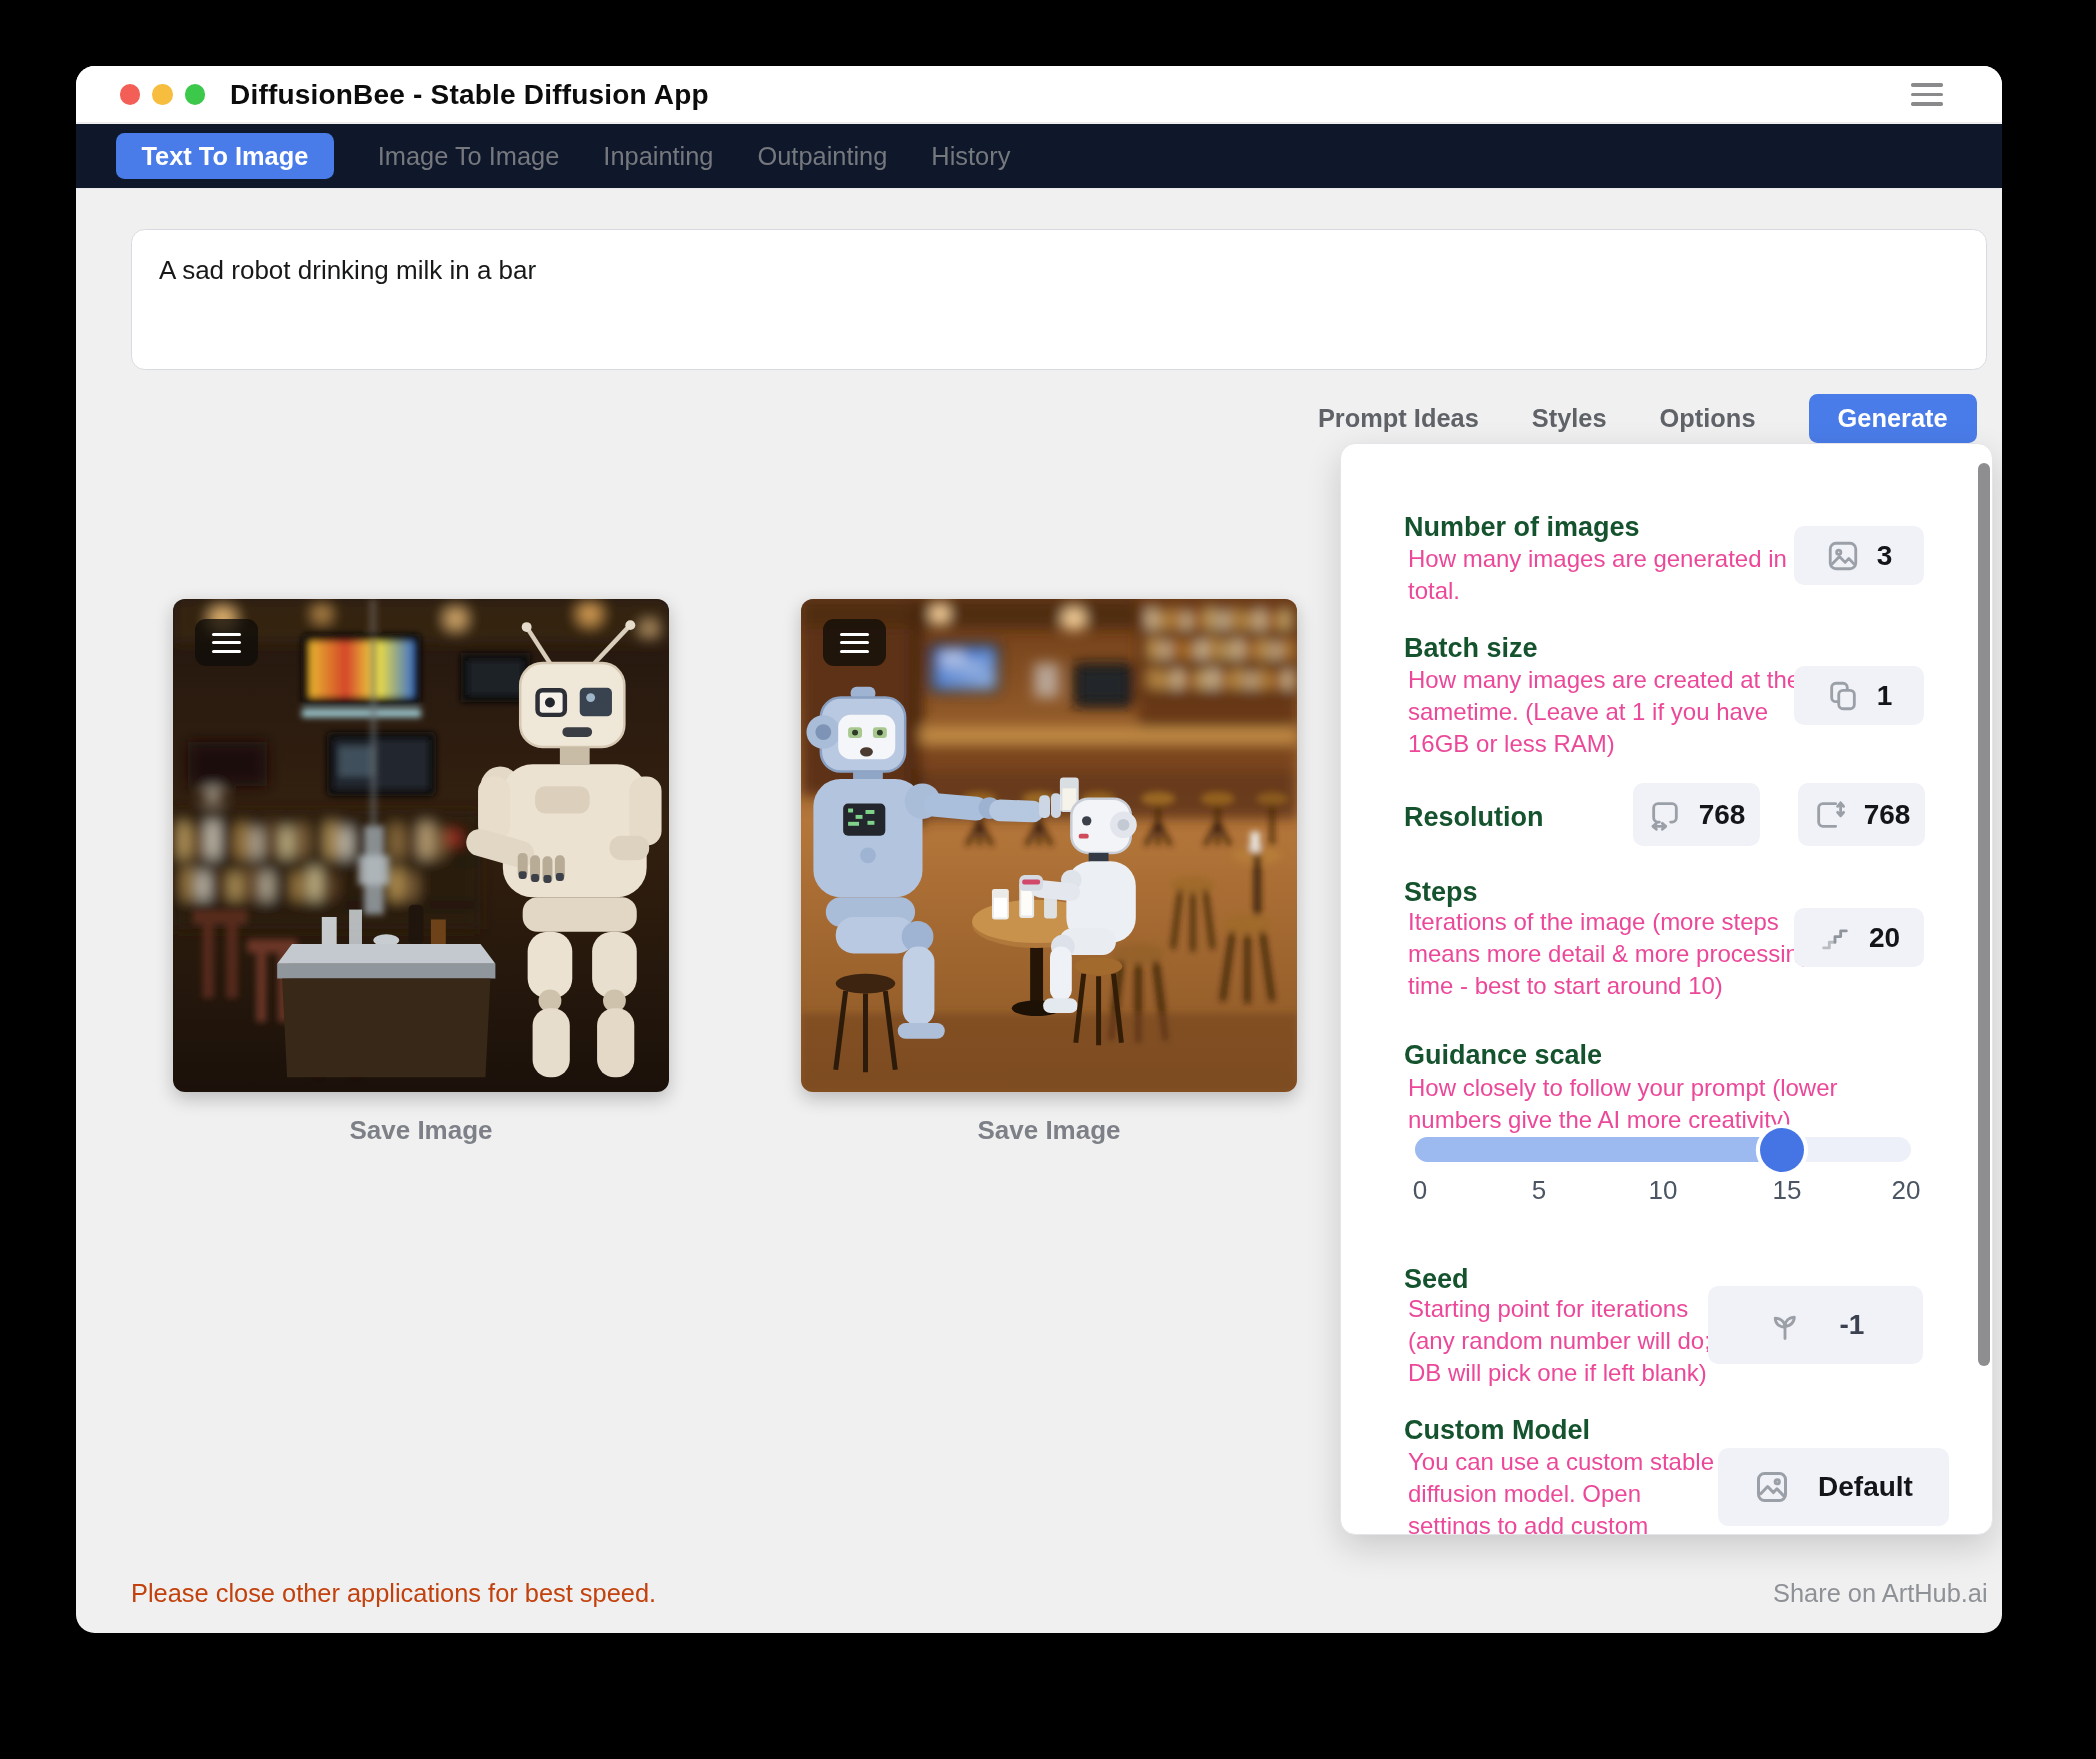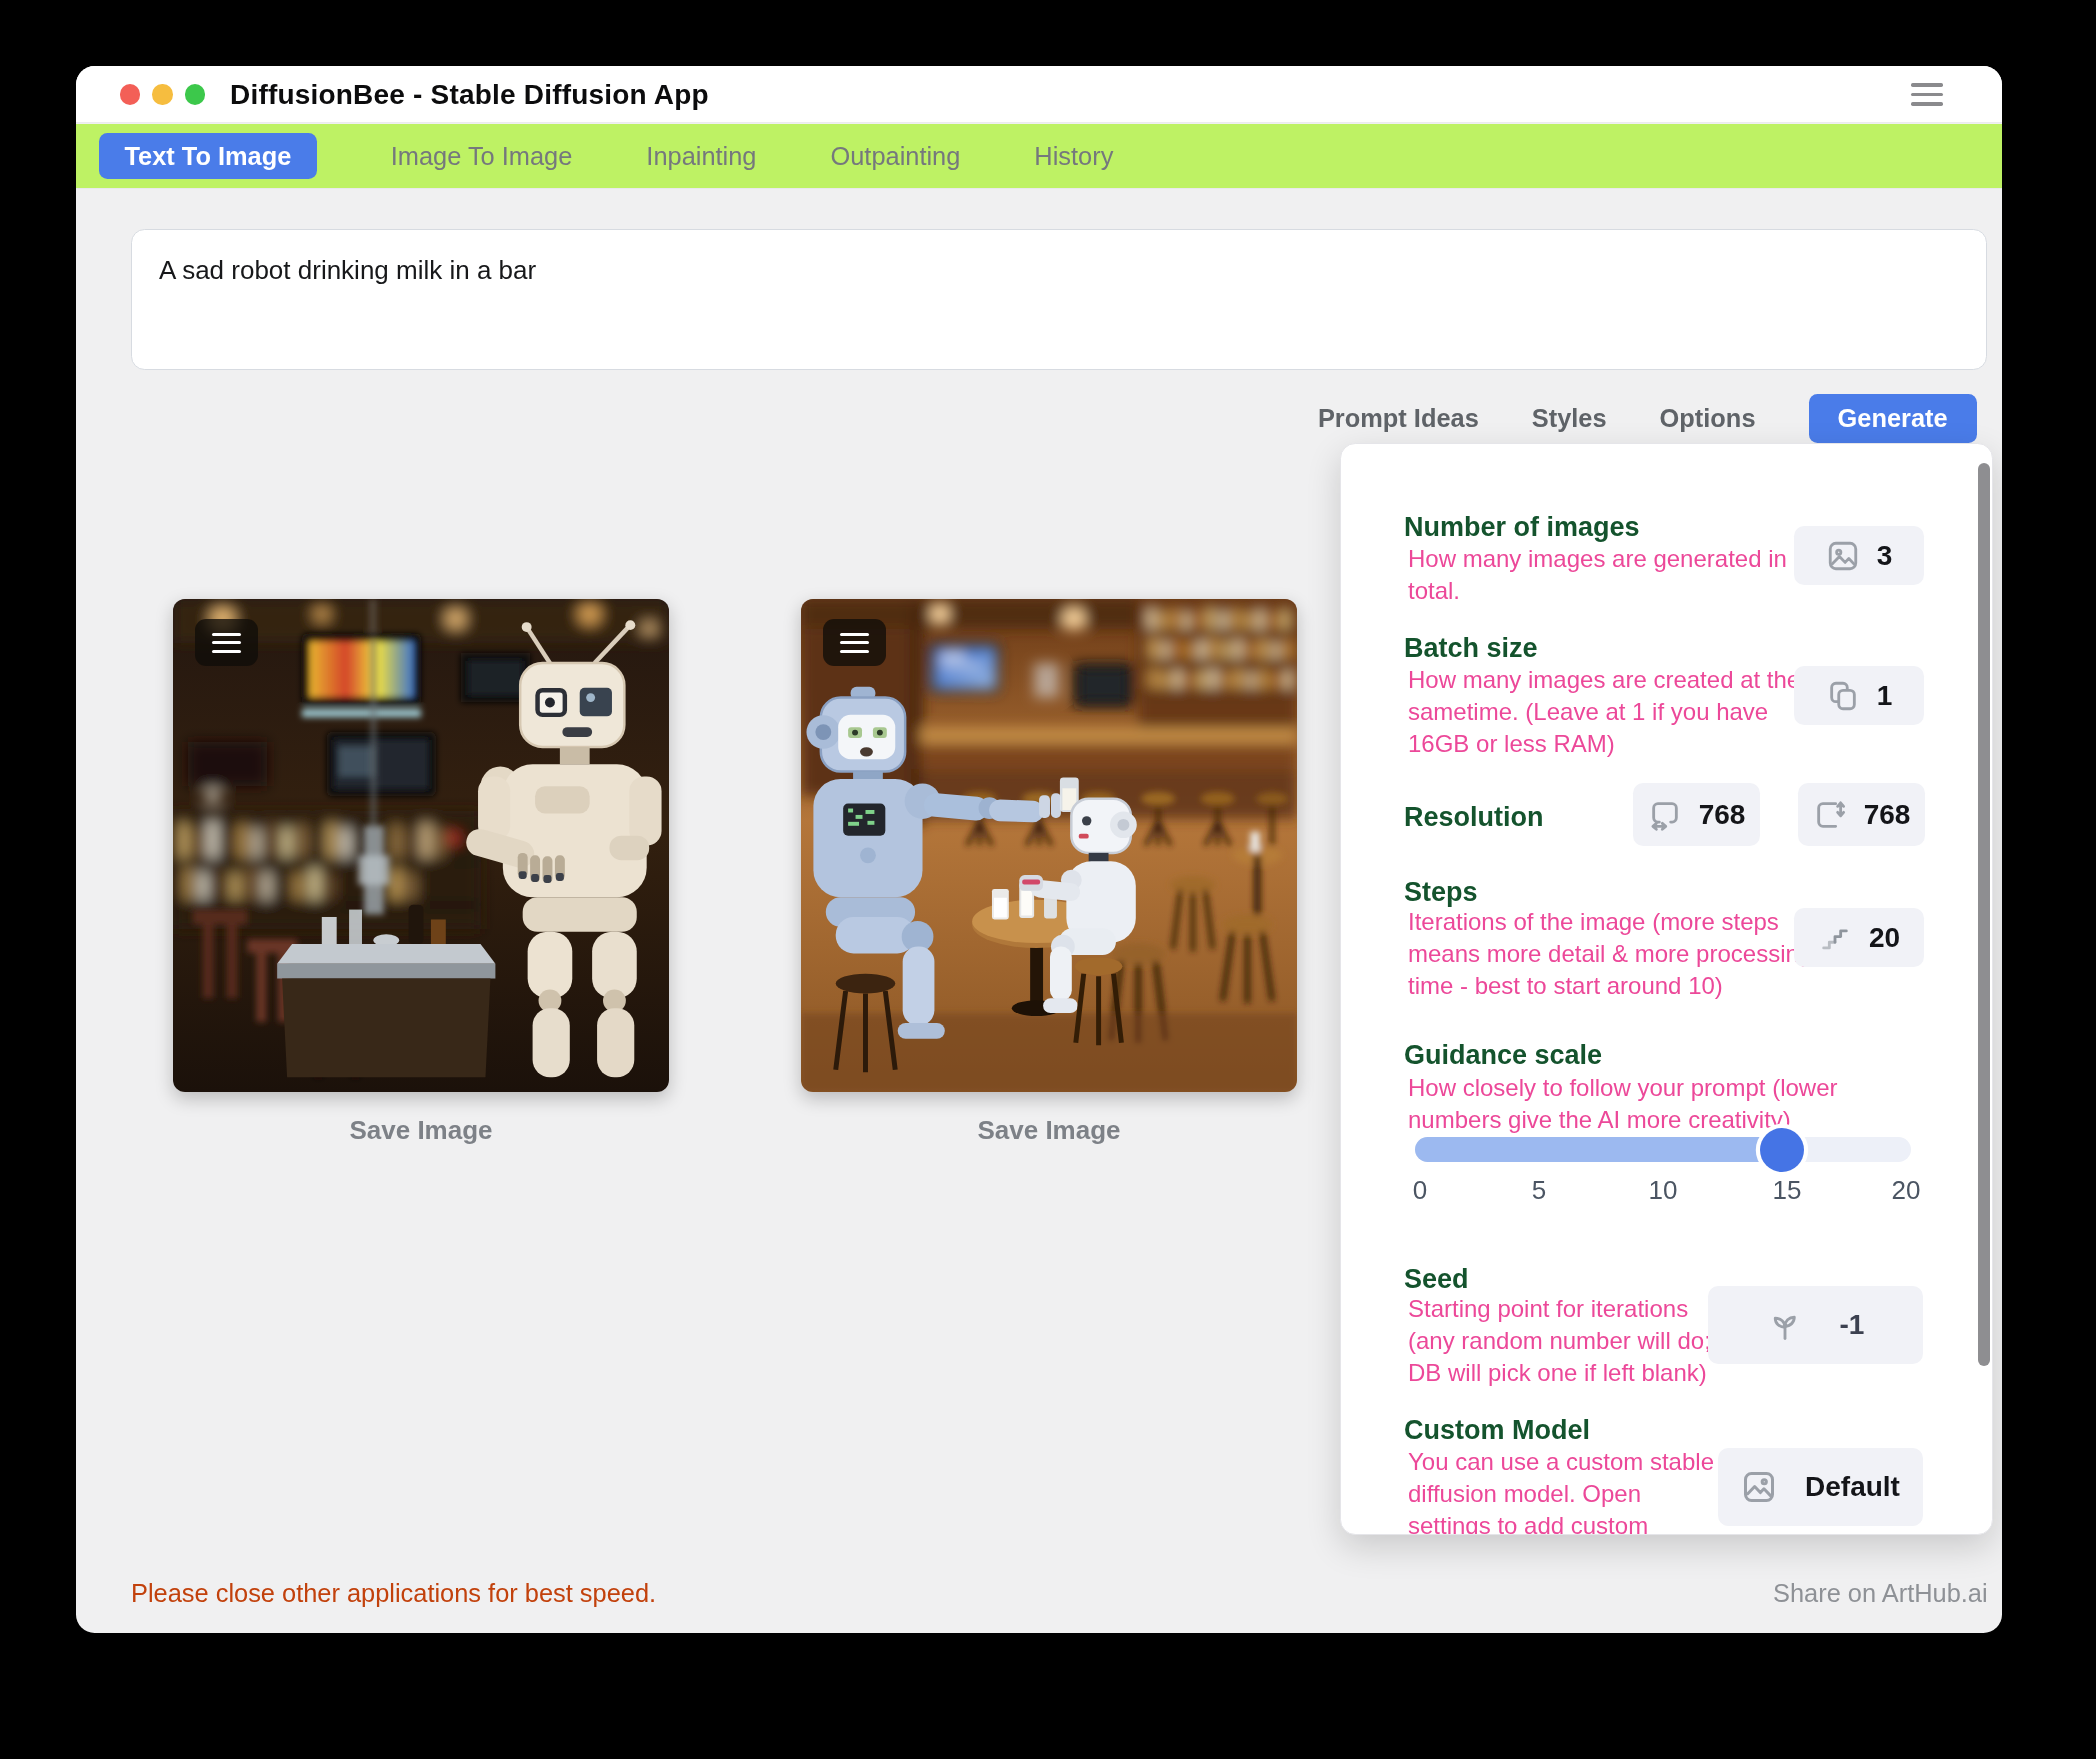--- a/index.html
+++ b/index.html
@@ -9,21 +9,21 @@
 
   
   .titlebar{position:absolute;left:0;top:0;width:100%;height:57px;background:#fff;border-bottom:1.7px solid #ececee;}
   .traffic{position:absolute;left:44px;top:0;height:57px;display:flex;align-items:center;gap:12px;}
   .dot{width:20.3px;height:20.3px;border-radius:50%;}
   .win-title{position:absolute;left:154px;top:0;height:57px;display:flex;align-items:center;font-size:28px;font-weight:700;color:#0c0c0d;letter-spacing:0.2px;}
   .app-menu{position:absolute;right:59px;top:0;height:57px;display:flex;flex-direction:column;justify-content:center;gap:6px;cursor:pointer;}
   .app-menu i{display:block;width:32px;height:3.8px;background:#8a8a8d;border-radius:1.7px;}
 
   
-  .tabbar{position:absolute;left:0;top:58px;width:100%;height:65px;background:#bef264;border-bottom:1.7px solid #e9e9ec;display:flex;align-items:center;padding-left:23px;gap:74px;}
+  .tabbar{position:absolute;left:0;top:58px;width:100%;height:65px;background:#0f172a;border-bottom:1.7px solid #e9e9ec;display:flex;align-items:center;padding-left:40px;gap:44px;}
   .tab{font-size:25.4px;font-weight:500;color:#75787d;cursor:pointer;white-space:nowrap;}
   .tab.active{background:#4a7ce9;color:#fff;font-weight:600;padding:8.5px 25.4px;border-radius:8.5px;}
 
   
   .prompt{position:absolute;left:55px;top:163px;width:1856px;height:141px;background:#fff;border:1.7px solid #d7dbe1;border-radius:13.6px;padding:22px 27px;font-size:26px;color:#17181a;line-height:36px;}
 
   
   .action-row{position:absolute;left:0;top:328px;right:25.4px;height:49px;display:flex;justify-content:flex-end;align-items:center;gap:53px;}
   .action-link{font-size:25.4px;font-weight:600;color:#5f6368;cursor:pointer;white-space:nowrap;}
   .generate-btn{height:49px;min-width:147px;padding:16px 29px;border-radius:8.5px;background:#4a7ce9;color:#fff;font-size:25.4px;font-weight:600;display:flex;align-items:center;justify-content:center;cursor:pointer;}
@@ -507,21 +507,21 @@
         <svg width="36" height="36" viewBox="0 0 24 24" fill="none" stroke="#9ba0a8" stroke-width="1.9" stroke-linecap="round" stroke-linejoin="round">
           <path d="M12 21 v-7.5"></path>
           <path d="M12 13.5 C8.2 13.5 5.5 11 5.5 7.5 C9.2 7.5 12 10 12 13.5 Z"></path>
           <path d="M12 12.5 C12 9.4 14.6 6.8 18.2 6.8 C18.2 10.2 15.6 12.8 12 12.8 Z"></path>
         </svg>
         <span class="val" style="color:#3c4150">-1</span>
       </div>
 
       <h3 style="top:971px">Custom Model</h3>
       <p class="desc" style="top:998px;width:322px">You can use a custom stable diffusion model. Open settings to add custom models</p>
-      <div class="vbox" style="left:377px;top:1004px;width:205px;height:78px;gap:28px">
+      <div class="vbox" style="left:377px;top:1004px;width:231px;height:78px;gap:28px">
         <svg width="36" height="36" viewBox="0 0 24 24" fill="none" stroke="#9ba0a8" stroke-width="2" stroke-linecap="round" stroke-linejoin="round">
           <rect x="3" y="3" width="18" height="18" rx="4"></rect>
             <circle cx="15.5" cy="8.5" r="1.4"></circle>
             <path d="M4.5 16.5 l4.6-4.8 3.8 4 2.4-2.5 4.2 4.4"></path>
         </svg>
         <span class="val">Default</span>
       </div>
 
       <div class="scrollthumb"></div>
     </div>

